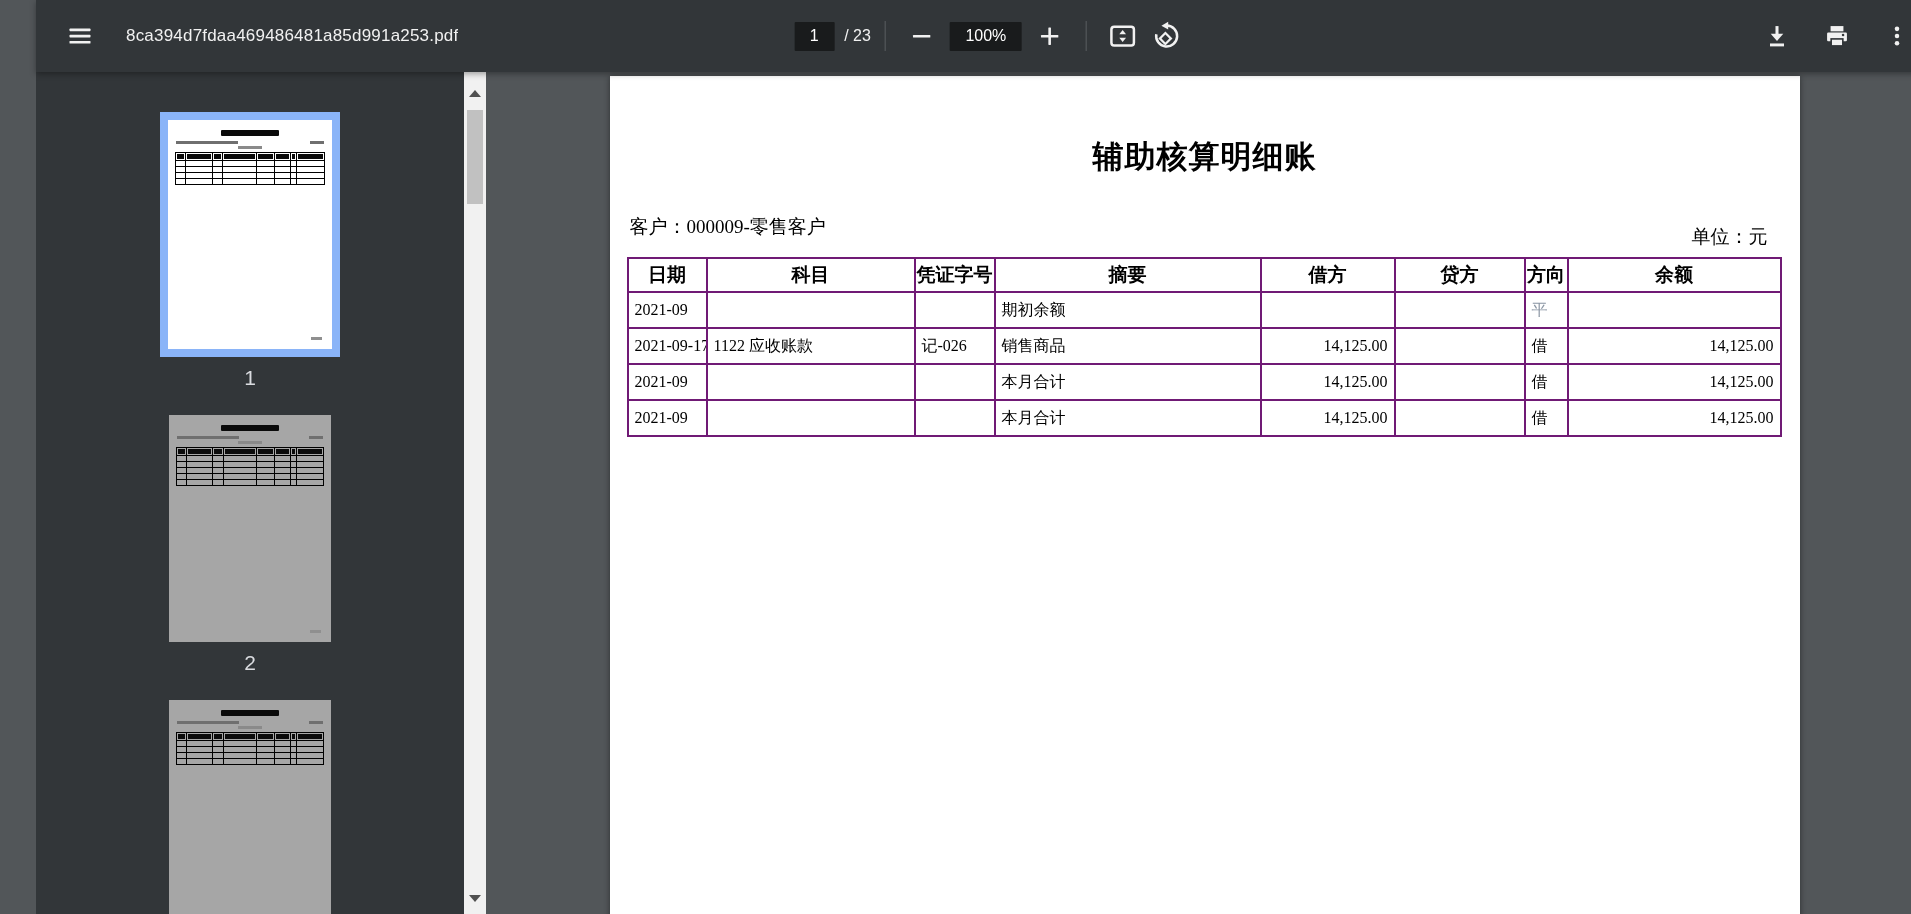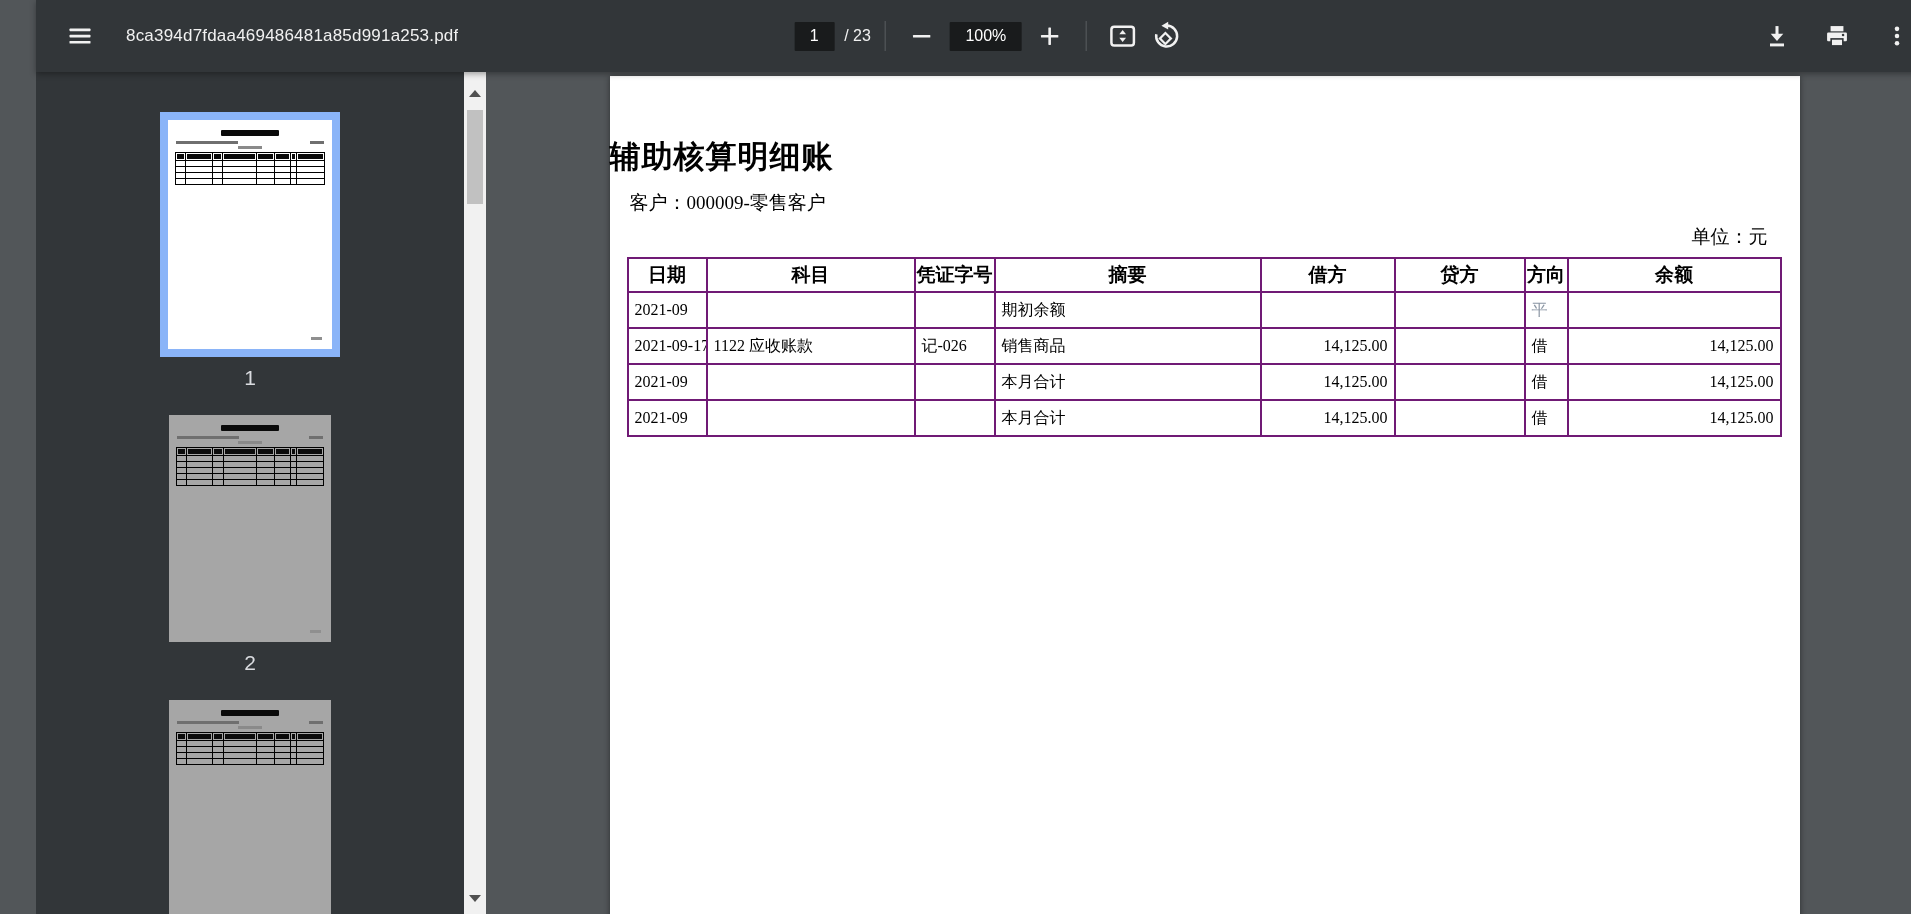--- a/index.html
+++ b/index.html
@@ -70,23 +70,23 @@
   .sb-thumb { position:absolute; left:3px; right:3px; background:#c1c1c1; }
   .sb-sidebar .sb-thumb { top:38px; height:94px; }
   .sb-main .sb-thumb { top:36px; height:27px; }
 
   
   .main { flex:1; display:flex; justify-content:center; overflow:hidden;
           background:#525659; }
   .page { position:relative; width:1190px; height:1600px; margin-top:4px;
           background:#ffffff; box-shadow:0 1px 6px rgba(0,0,0,0.45);
           font-family:"Liberation Serif","DejaVu Serif",serif; color:#000; }
-  .doc-title { position:absolute; top:60px; left:0; right:0; text-align:left;
+  .doc-title { position:absolute; top:60px; left:0; right:0; text-align:center;
                font-size:31px; font-weight:bold; letter-spacing:1px; }
-  .doc-customer { position:absolute; top:114px; left:20px; font-size:19px; }
+  .doc-customer { position:absolute; top:138px; left:20px; font-size:19px; }
   .doc-period { position:absolute; top:148px; left:0; right:0; text-align:center;
                 font-size:19px; }
   .doc-unit { position:absolute; top:148px; right:32px; font-size:19px; }
   table.ledger { position:absolute; top:181px; left:17px; width:1153px;
                  border-collapse:collapse; table-layout:fixed; }
   table.ledger th, table.ledger td { border:2px solid #701a75; padding:2px 6px;
                  overflow:hidden; white-space:nowrap; }
   table.ledger th { height:34px; font-size:19px; font-weight:bold; text-align:center;
                     padding:2px 1px; }
   table.ledger td { height:36px; font-size:16px; }

